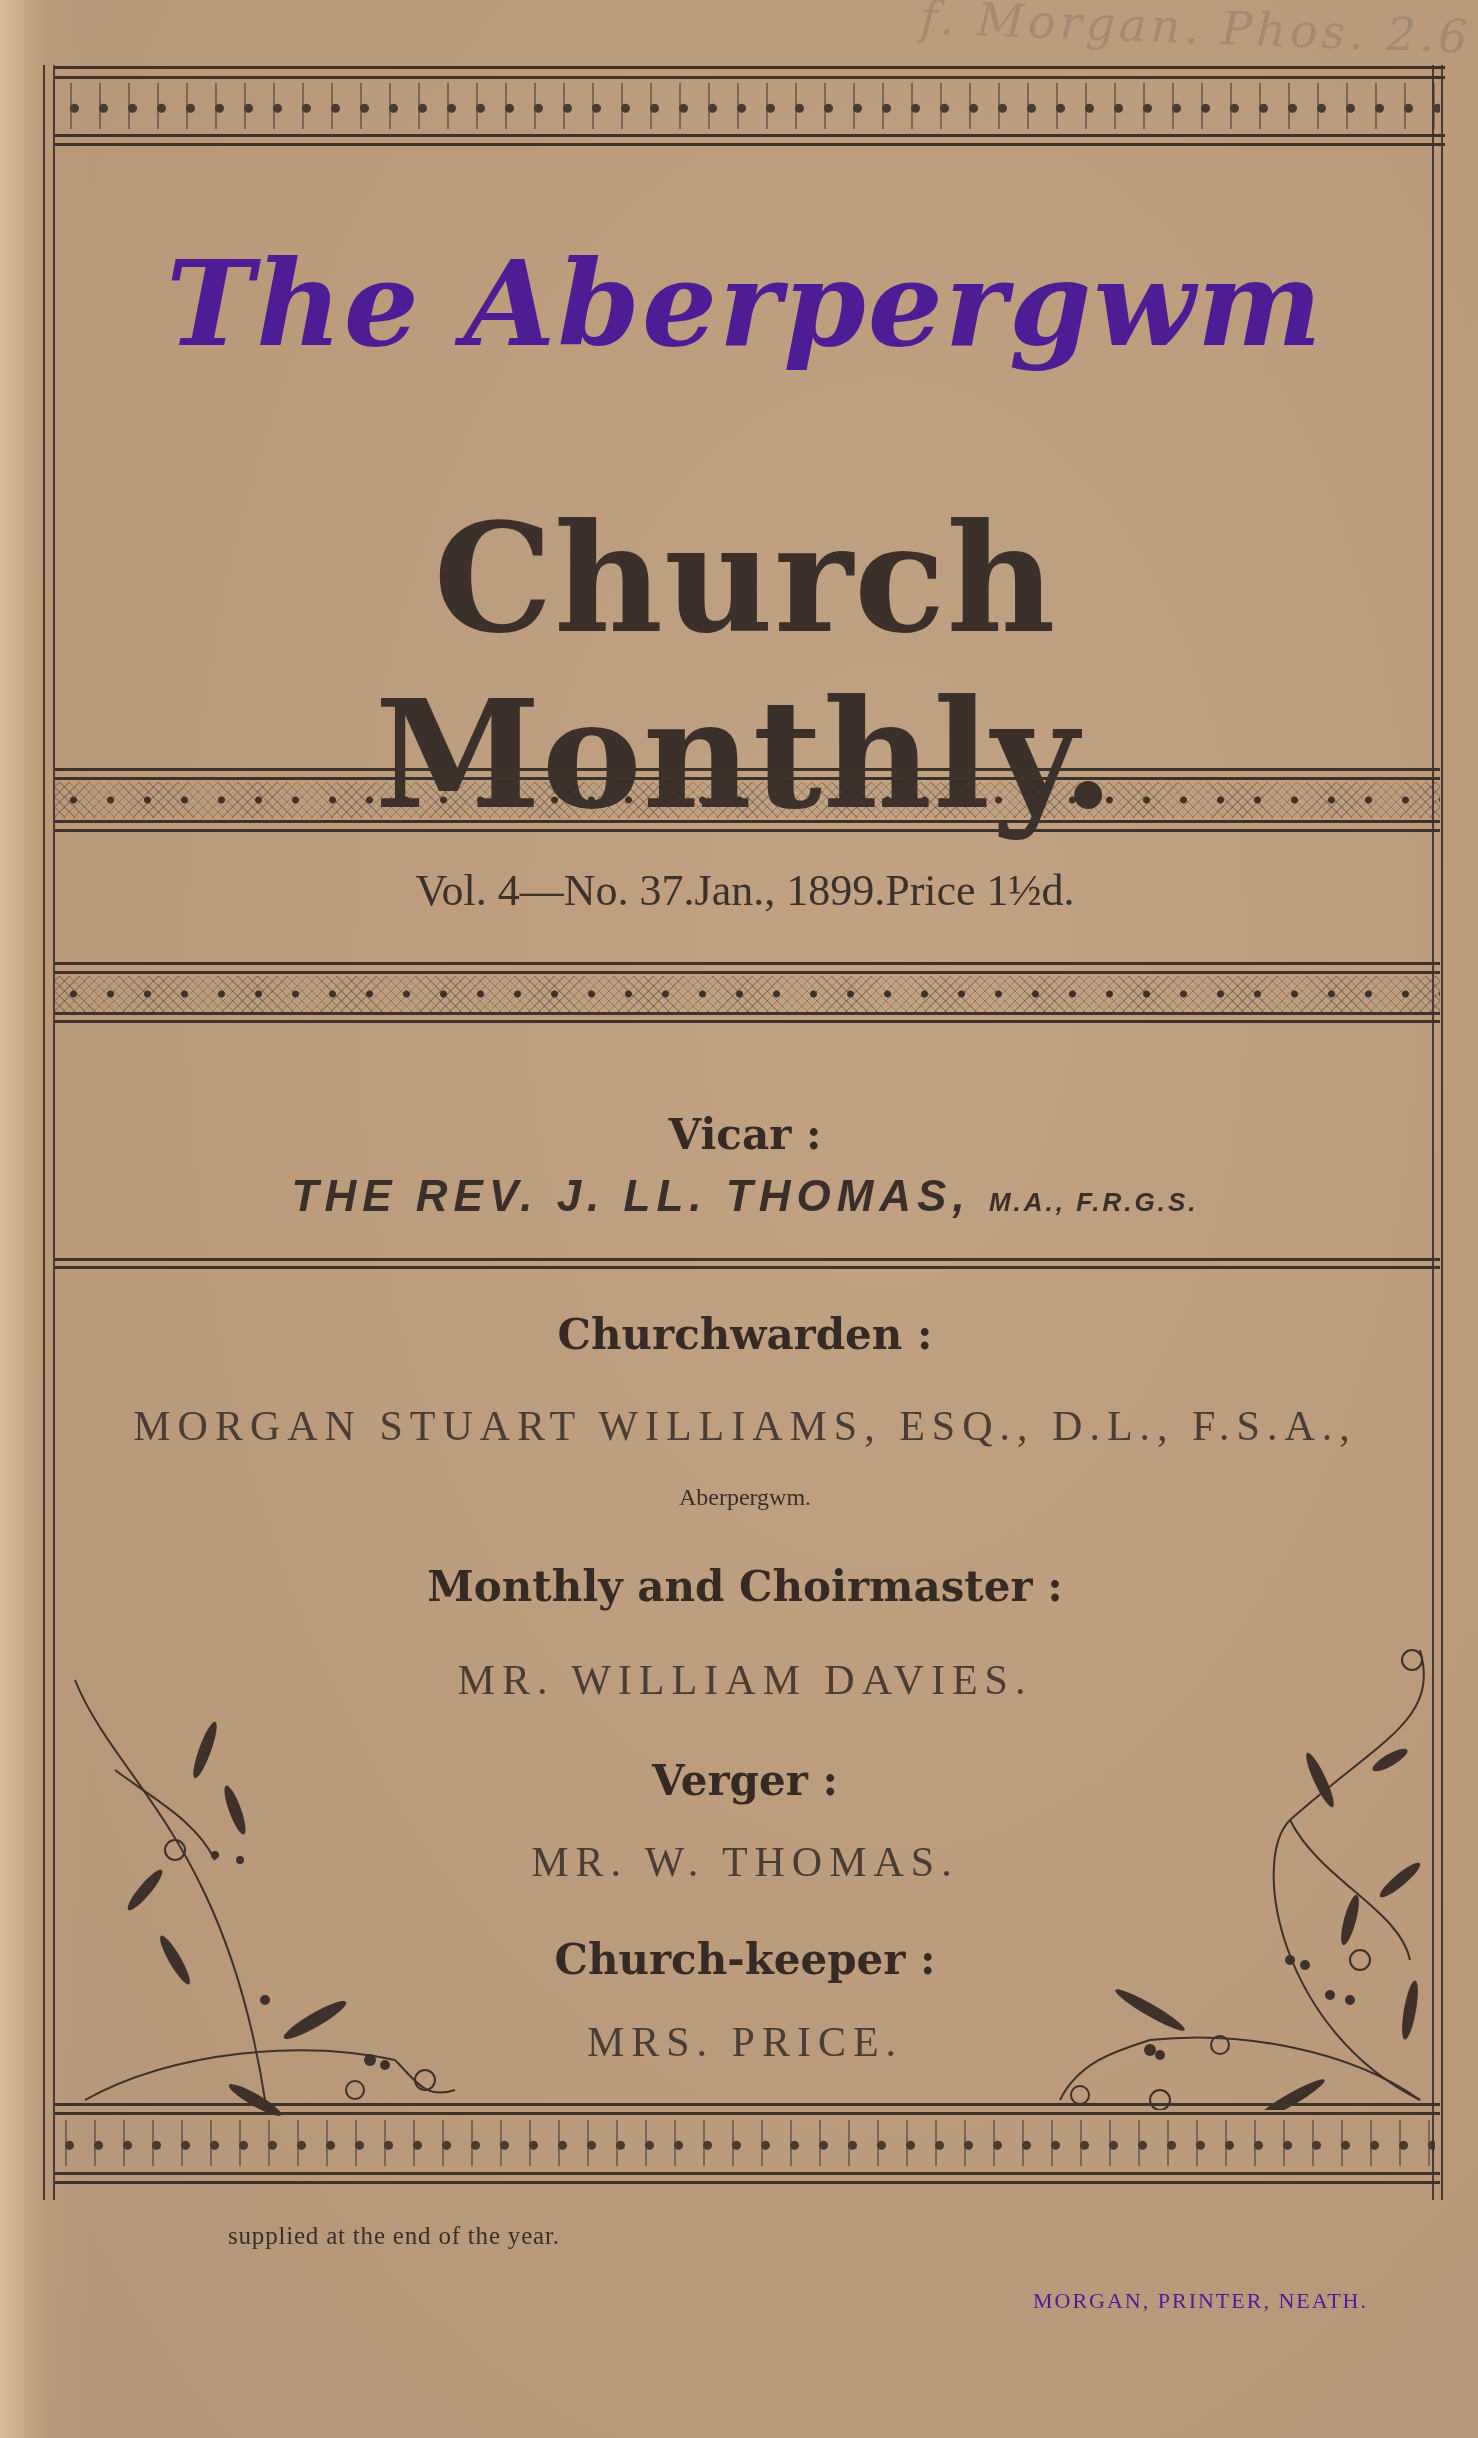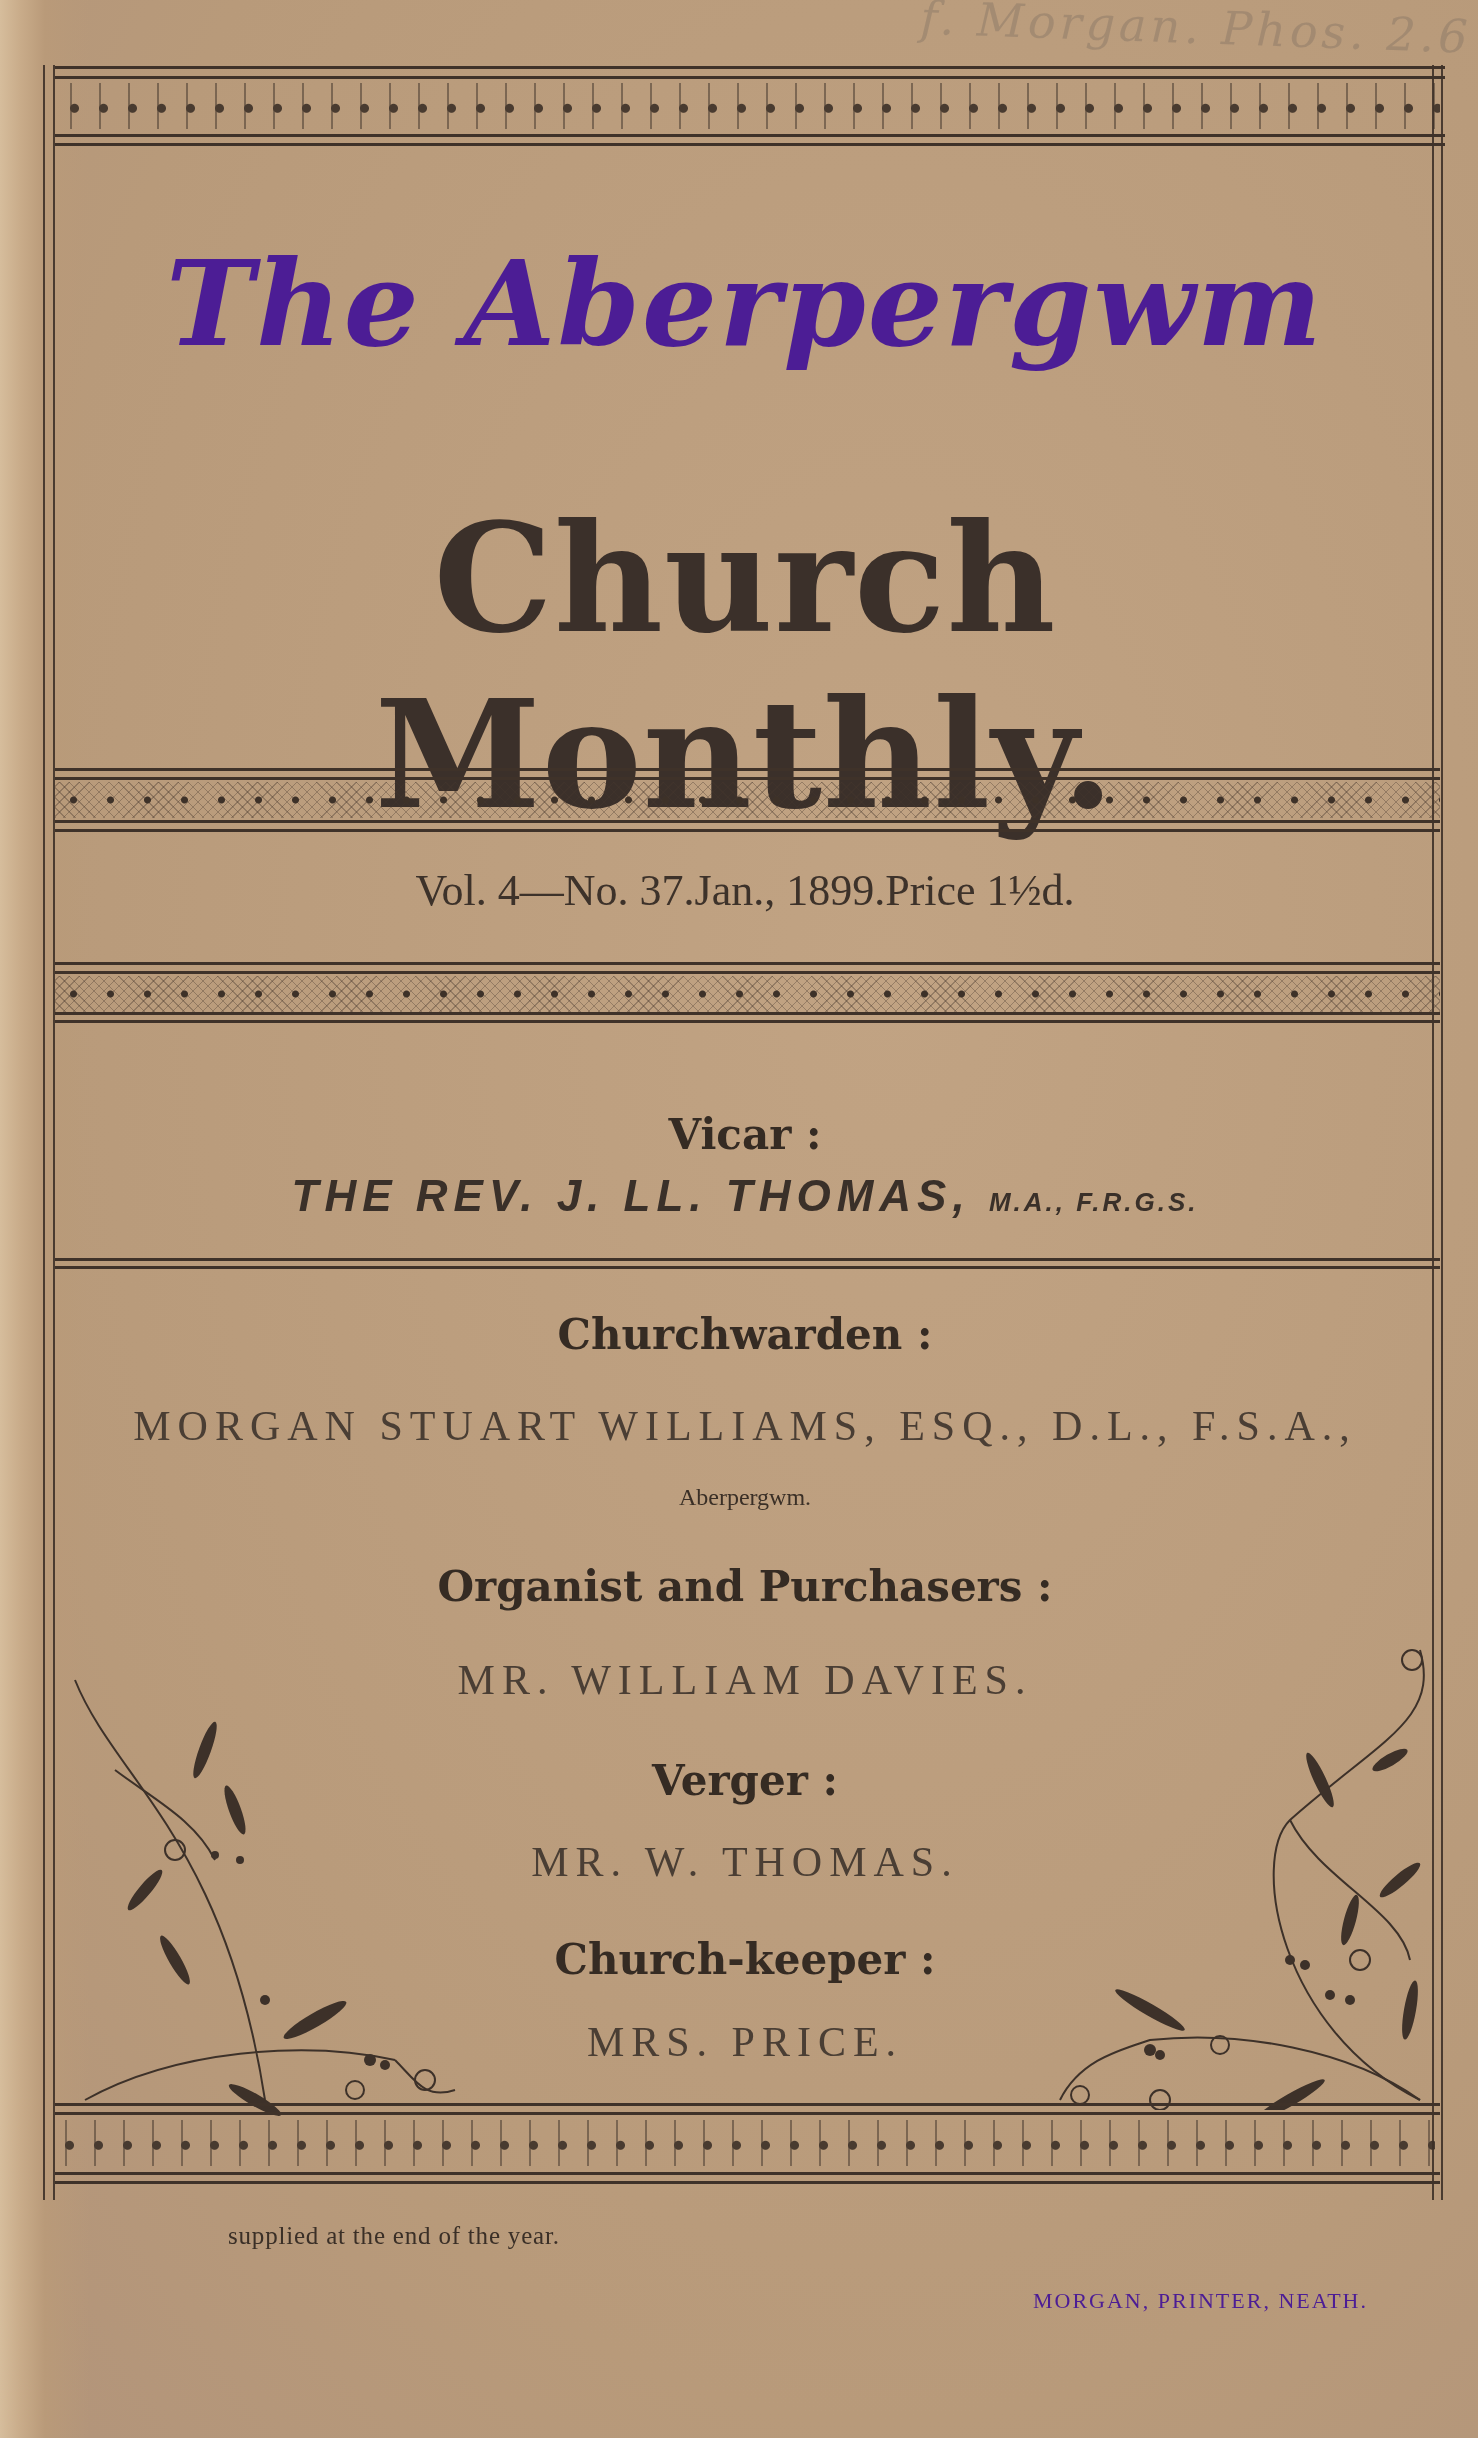--- a/index.html
+++ b/index.html
@@ -104,21 +104,21 @@
   <small>M.A., F.R.G.S.</small>
 </div>
 
 <div class="hrule" style="left:55px; top:1258px; width:1385px;"></div>
 <div class="hrule" style="left:55px; top:1266px; width:1385px;"></div>
 
 <div class="center label-black" style="top:1310px;">Churchwarden :</div>
 <div class="center outline-name" style="top:1402px;">MORGAN STUART WILLIAMS, ESQ., D.L., F.S.A.,</div>
 <div class="center place" style="top:1484px;">Aberpergwm.</div>
 
-<div class="center label-black" style="top:1562px;">Organist and Purchasers :</div>
+<div class="center label-black" style="top:1562px;">Monthly and Choirmaster :</div>
 <div class="center outline-name" style="top:1656px;">MR. WILLIAM DAVIES.</div>
 
 <div class="center label-black" style="top:1756px;">Verger :</div>
 <div class="center outline-name" style="top:1838px;">MR. W. THOMAS.</div>
 
 <div class="center label-black" style="top:1935px;">Church-keeper :</div>
 <div class="center outline-name" style="top:2018px;">MRS. PRICE.</div>
 
 <svg class="orn" style="left:55px; top:1660px;" width="420" height="460" viewBox="0 0 420 460">
   <g fill="none" stroke="#3d3129" stroke-width="2">

